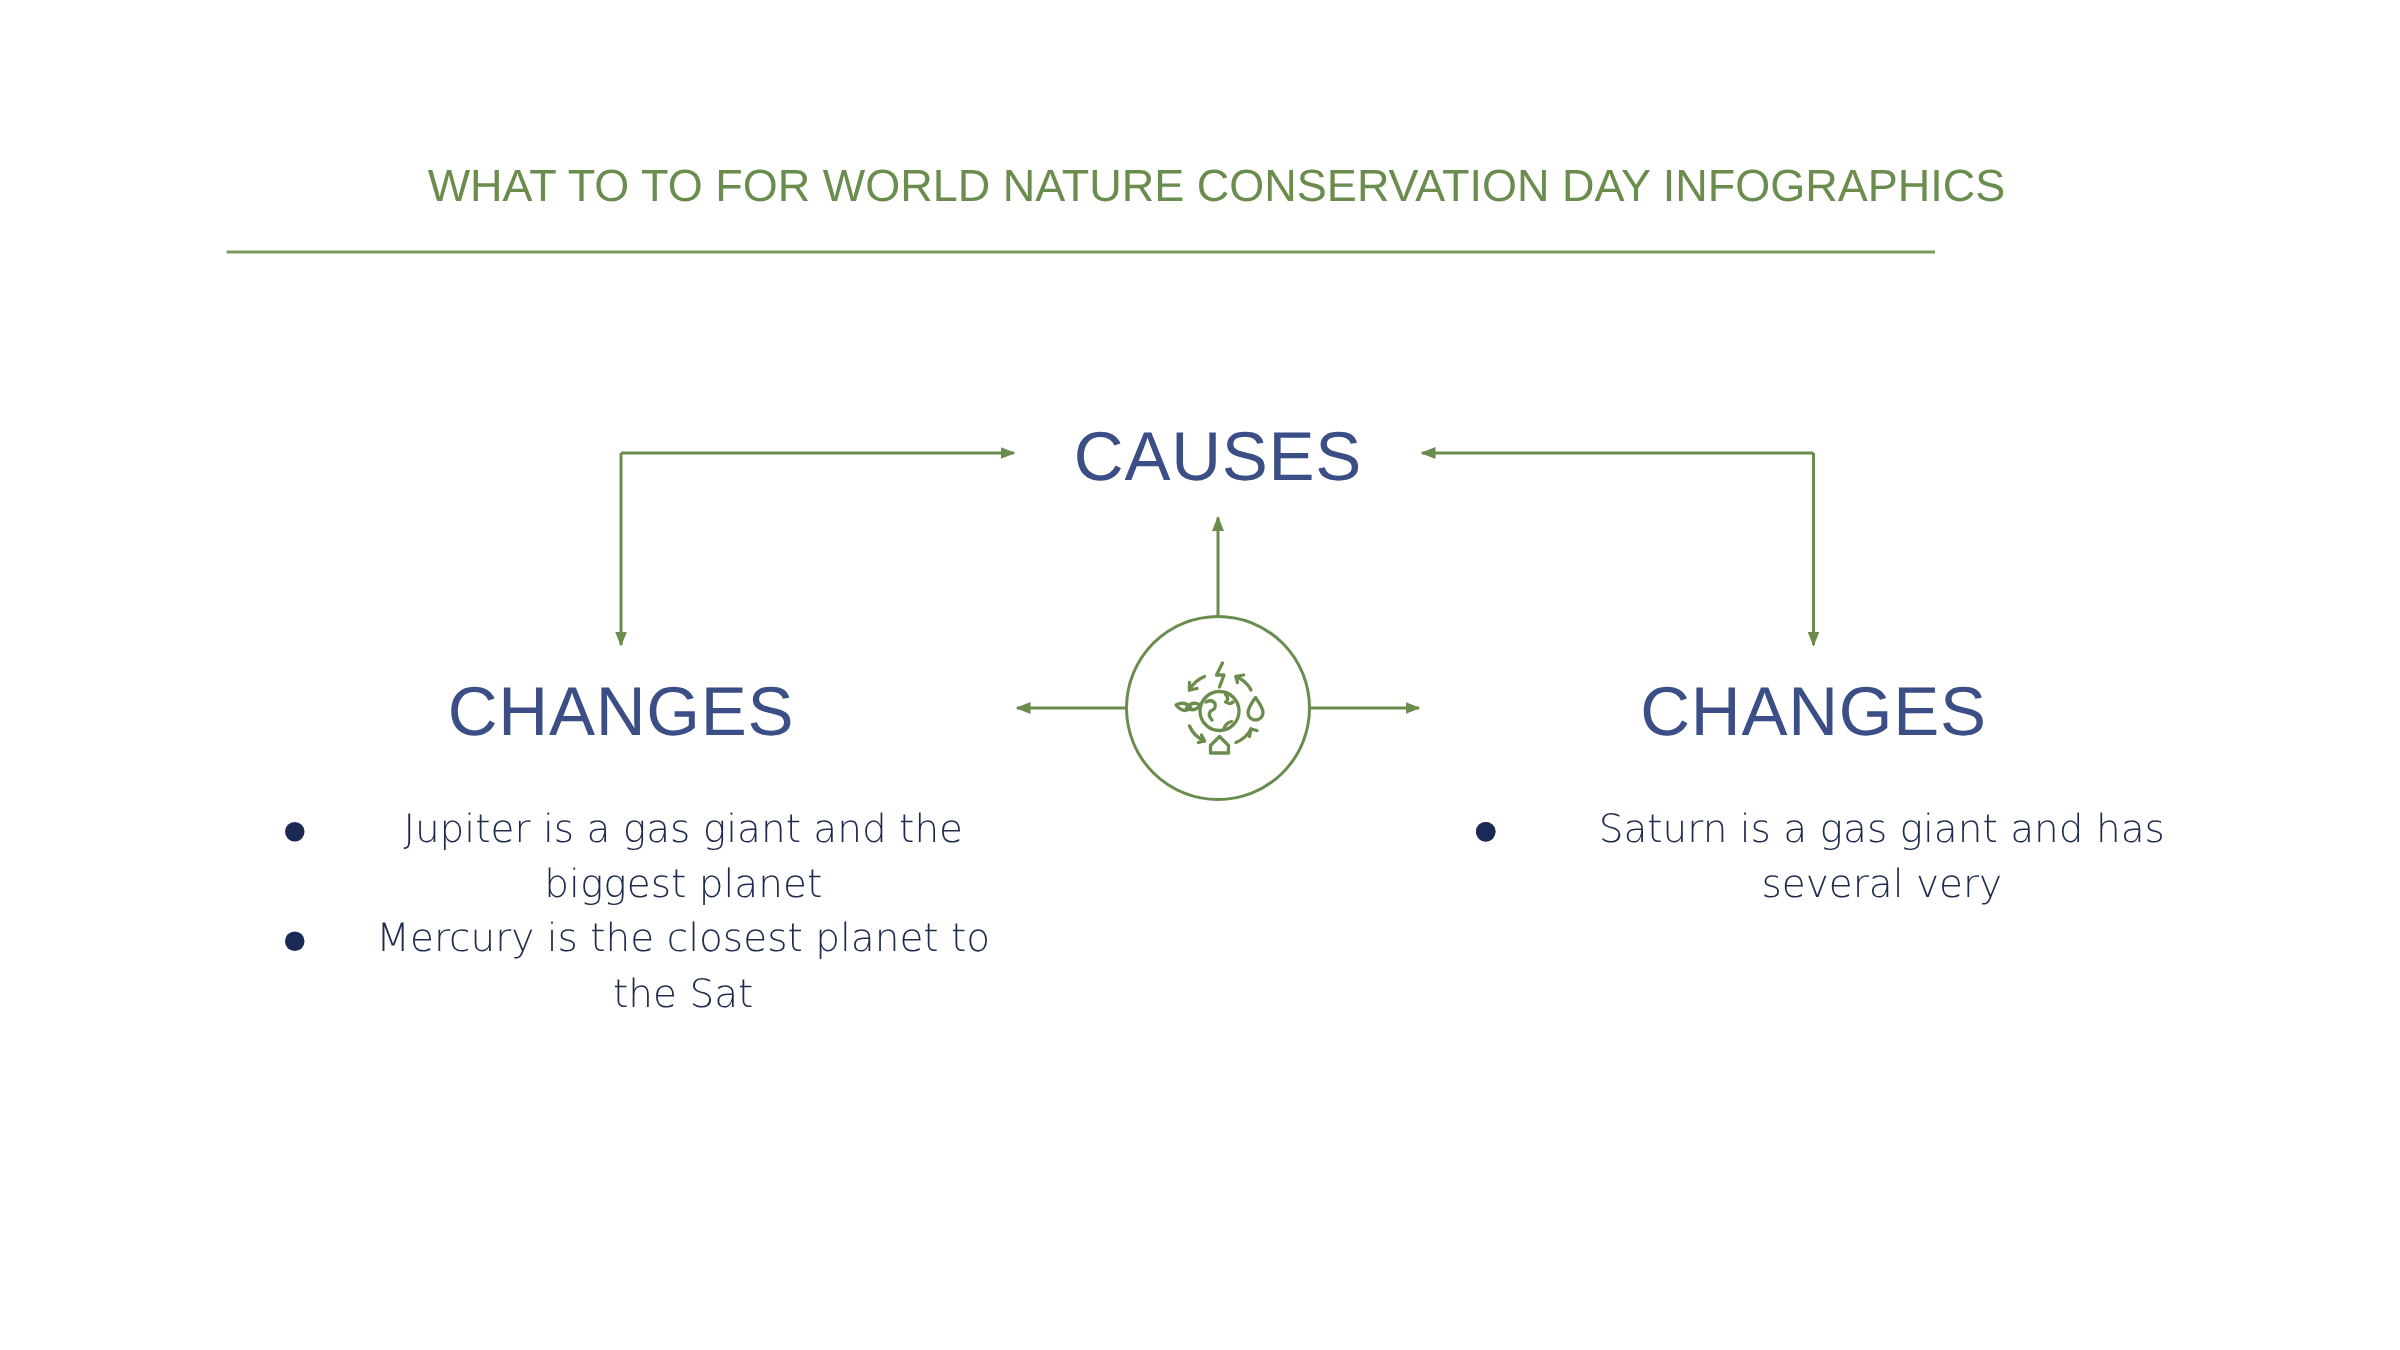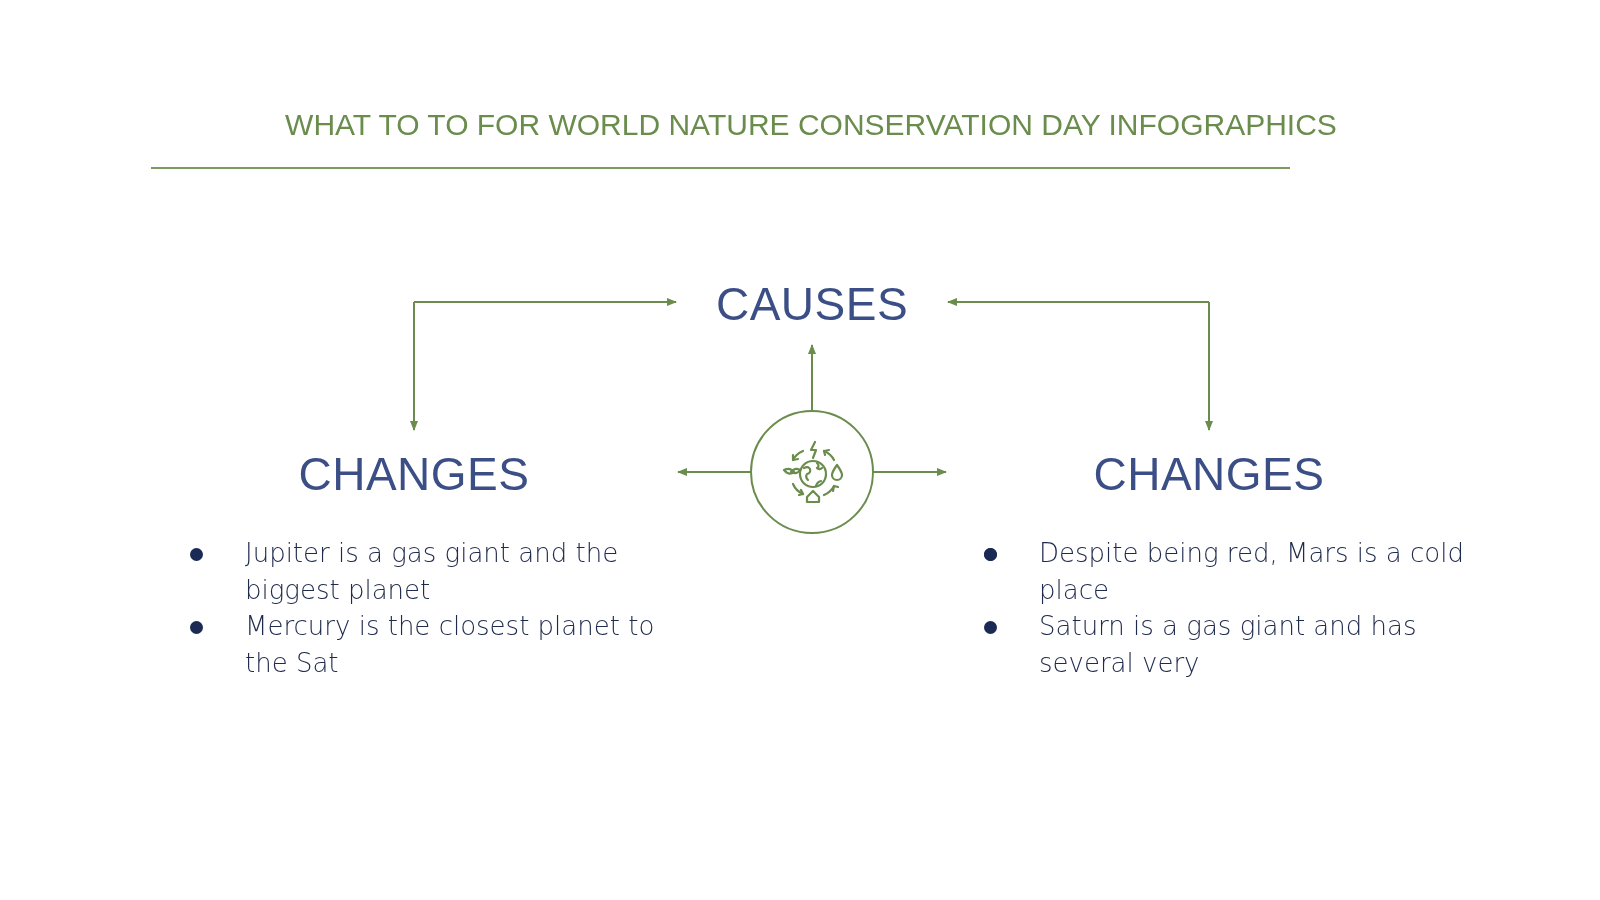--- a/index.html
+++ b/index.html
@@ -81,20 +81,21 @@
       position: absolute;
       left: 4px;
       top: 13px;
       width: 13px;
       height: 13px;
       border-radius: 50%;
       background: #1a2a55;
     }
     .bullets li .txt {
       display: block;
+      text-align: center;
     }
   </style>
 </head>
 <body>
 
 <div class="slide">
 
   <div class="title">What to to for World Nature Conservation Day Infographics</div>
   <div class="divider"></div>
 
@@ -164,21 +165,17 @@
       <span class="txt">Mercury is the closest planet to the Sat</span>
     </li>
   </ul>
 
   <ul class="bullets right">
     <li>
       <span class="dot"></span>
     </li>
     <li>
       <span class="dot"></span>
-      <span class="txt">Despite being red, Mars is a cold place</span>
-    </li>
-    <li>
-      <span class="dot"></span>
       <span class="txt">Saturn is a gas giant and has several very</span>
     </li>
   </ul>
 
 </div>
 
 </body></html>

